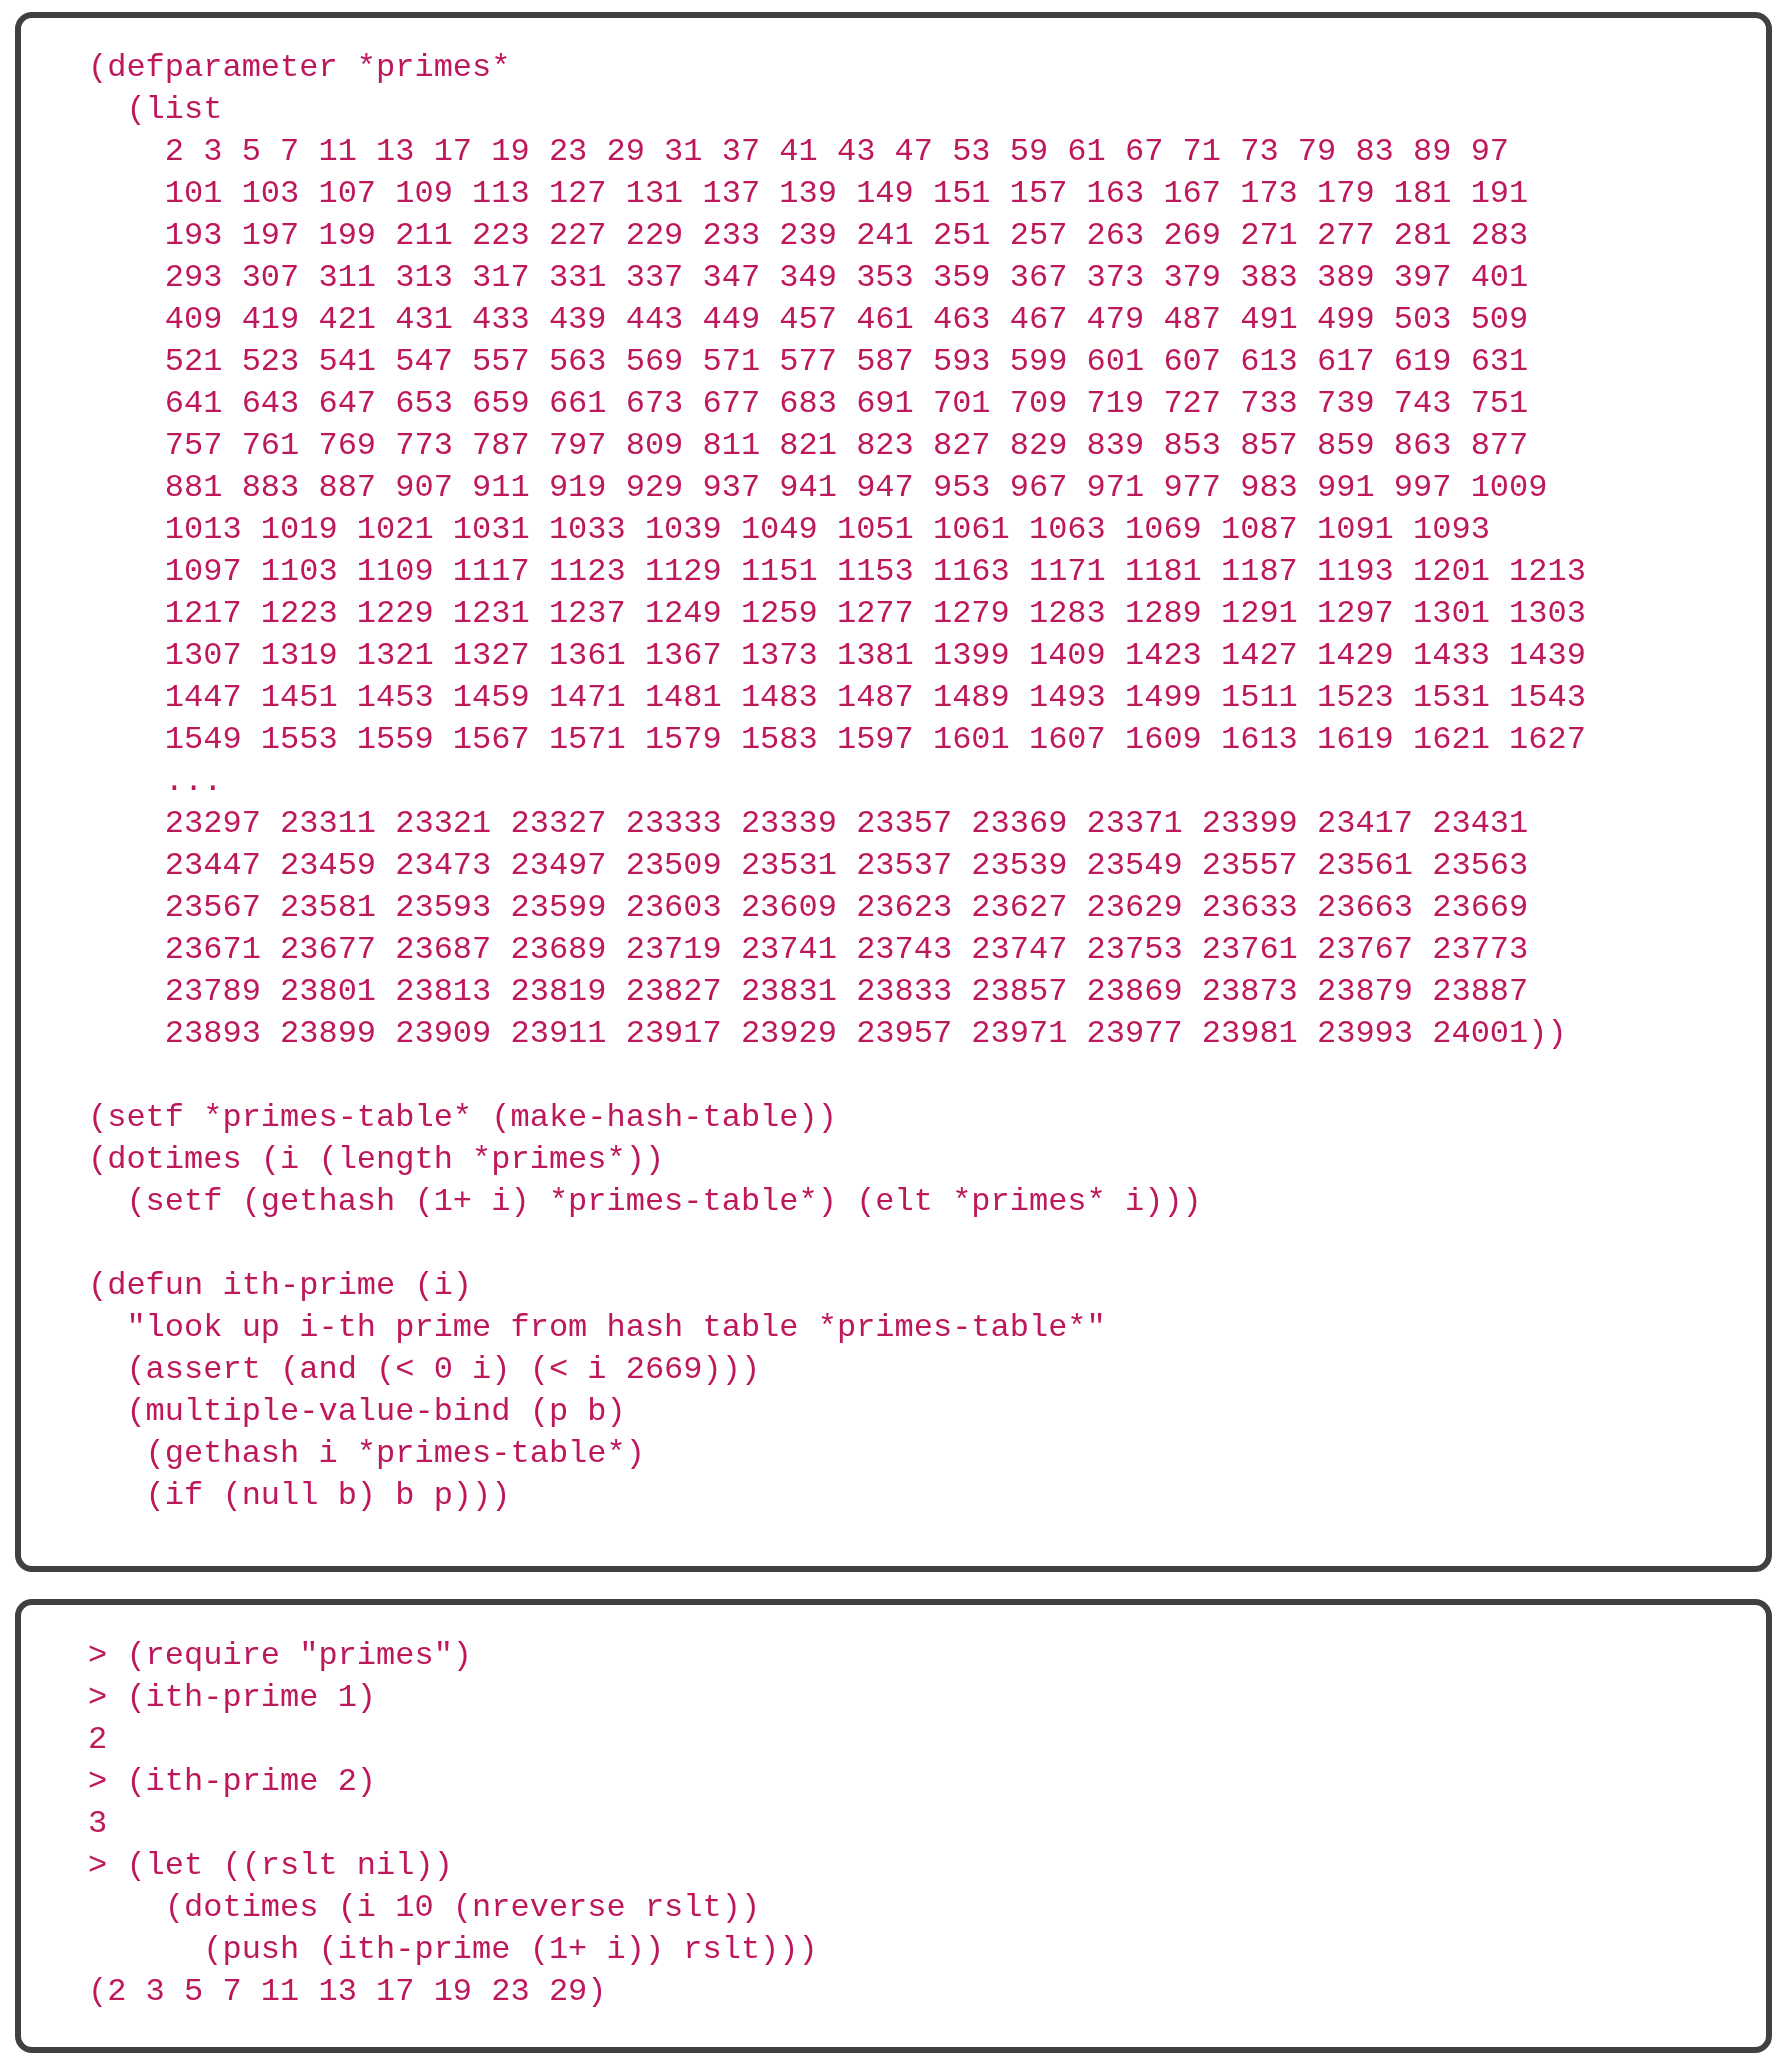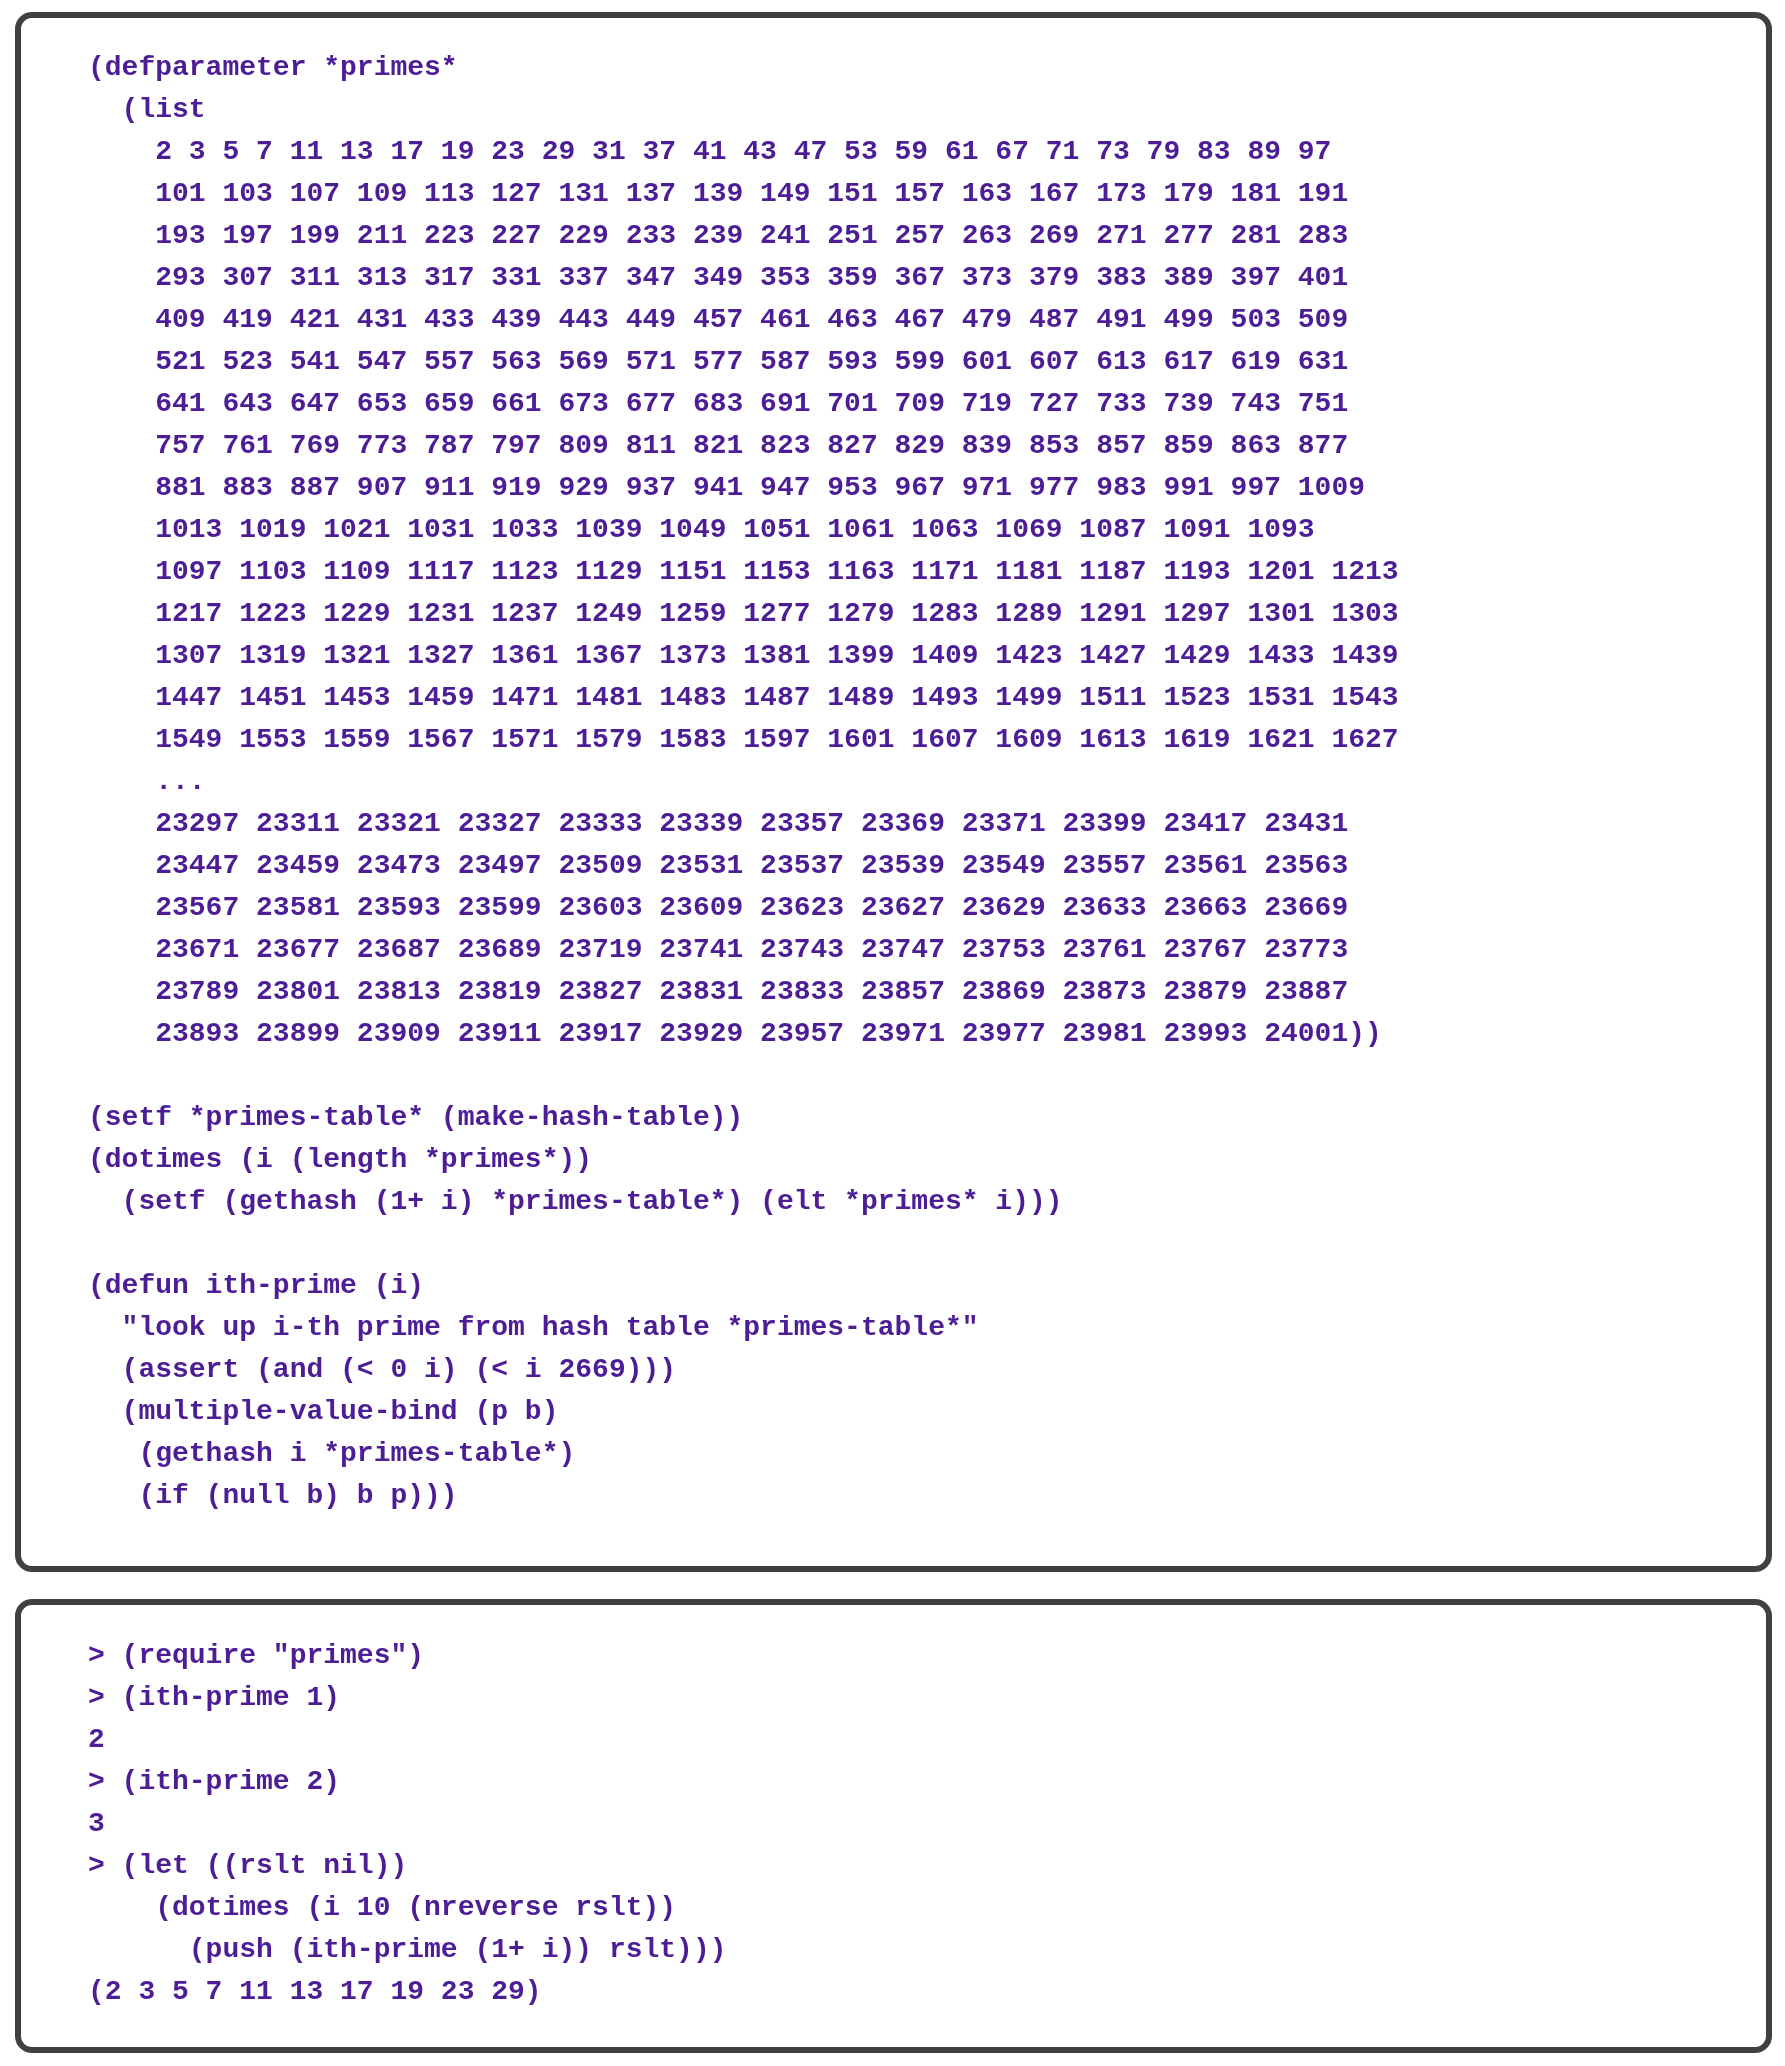--- a/index.html
+++ b/index.html
@@ -14,25 +14,24 @@
     box-sizing: content-box;
   }
   #code-box { top: 11.8px; height: 1548px; }
   #repl-box { top: 1599px; height: 442px; }
   .code {
     position: absolute;
     left: 67px;
     top: 29.5px;
     margin: 0;
     font-family: "Liberation Mono", "DejaVu Sans Mono", monospace;
-    font-size: 28px;
+    font-size: 32px;
     line-height: 42px;
-    color: #4c1d95;
+    color: #be185d;
     white-space: pre;
-    font-weight: bold;
   }
   .line { display: block; height: 42px; }
 </style>
 </head>
 <body>
 
 <div class="box" id="code-box">
   <pre class="code"><span class="line">(defparameter *primes*</span><span class="line">  (list</span><span class="line">    2 3 5 7 11 13 17 19 23 29 31 37 41 43 47 53 59 61 67 71 73 79 83 89 97</span><span class="line">    101 103 107 109 113 127 131 137 139 149 151 157 163 167 173 179 181 191</span><span class="line">    193 197 199 211 223 227 229 233 239 241 251 257 263 269 271 277 281 283</span><span class="line">    293 307 311 313 317 331 337 347 349 353 359 367 373 379 383 389 397 401</span><span class="line">    409 419 421 431 433 439 443 449 457 461 463 467 479 487 491 499 503 509</span><span class="line">    521 523 541 547 557 563 569 571 577 587 593 599 601 607 613 617 619 631</span><span class="line">    641 643 647 653 659 661 673 677 683 691 701 709 719 727 733 739 743 751</span><span class="line">    757 761 769 773 787 797 809 811 821 823 827 829 839 853 857 859 863 877</span><span class="line">    881 883 887 907 911 919 929 937 941 947 953 967 971 977 983 991 997 1009</span><span class="line">    1013 1019 1021 1031 1033 1039 1049 1051 1061 1063 1069 1087 1091 1093</span><span class="line">    1097 1103 1109 1117 1123 1129 1151 1153 1163 1171 1181 1187 1193 1201 1213</span><span class="line">    1217 1223 1229 1231 1237 1249 1259 1277 1279 1283 1289 1291 1297 1301 1303</span><span class="line">    1307 1319 1321 1327 1361 1367 1373 1381 1399 1409 1423 1427 1429 1433 1439</span><span class="line">    1447 1451 1453 1459 1471 1481 1483 1487 1489 1493 1499 1511 1523 1531 1543</span><span class="line">    1549 1553 1559 1567 1571 1579 1583 1597 1601 1607 1609 1613 1619 1621 1627</span><span class="line">    ...</span><span class="line">    23297 23311 23321 23327 23333 23339 23357 23369 23371 23399 23417 23431</span><span class="line">    23447 23459 23473 23497 23509 23531 23537 23539 23549 23557 23561 23563</span><span class="line">    23567 23581 23593 23599 23603 23609 23623 23627 23629 23633 23663 23669</span><span class="line">    23671 23677 23687 23689 23719 23741 23743 23747 23753 23761 23767 23773</span><span class="line">    23789 23801 23813 23819 23827 23831 23833 23857 23869 23873 23879 23887</span><span class="line">    23893 23899 23909 23911 23917 23929 23957 23971 23977 23981 23993 24001))</span><span class="line"></span><span class="line">(setf *primes-table* (make-hash-table))</span><span class="line">(dotimes (i (length *primes*))</span><span class="line">  (setf (gethash (1+ i) *primes-table*) (elt *primes* i)))</span><span class="line"></span><span class="line">(defun ith-prime (i)</span><span class="line">  "look up i-th prime from hash table *primes-table*"</span><span class="line">  (assert (and (&lt; 0 i) (&lt; i 2669)))</span><span class="line">  (multiple-value-bind (p b)</span><span class="line">   (gethash i *primes-table*)</span><span class="line">   (if (null b) b p)))</span></pre>
 </div>
 

